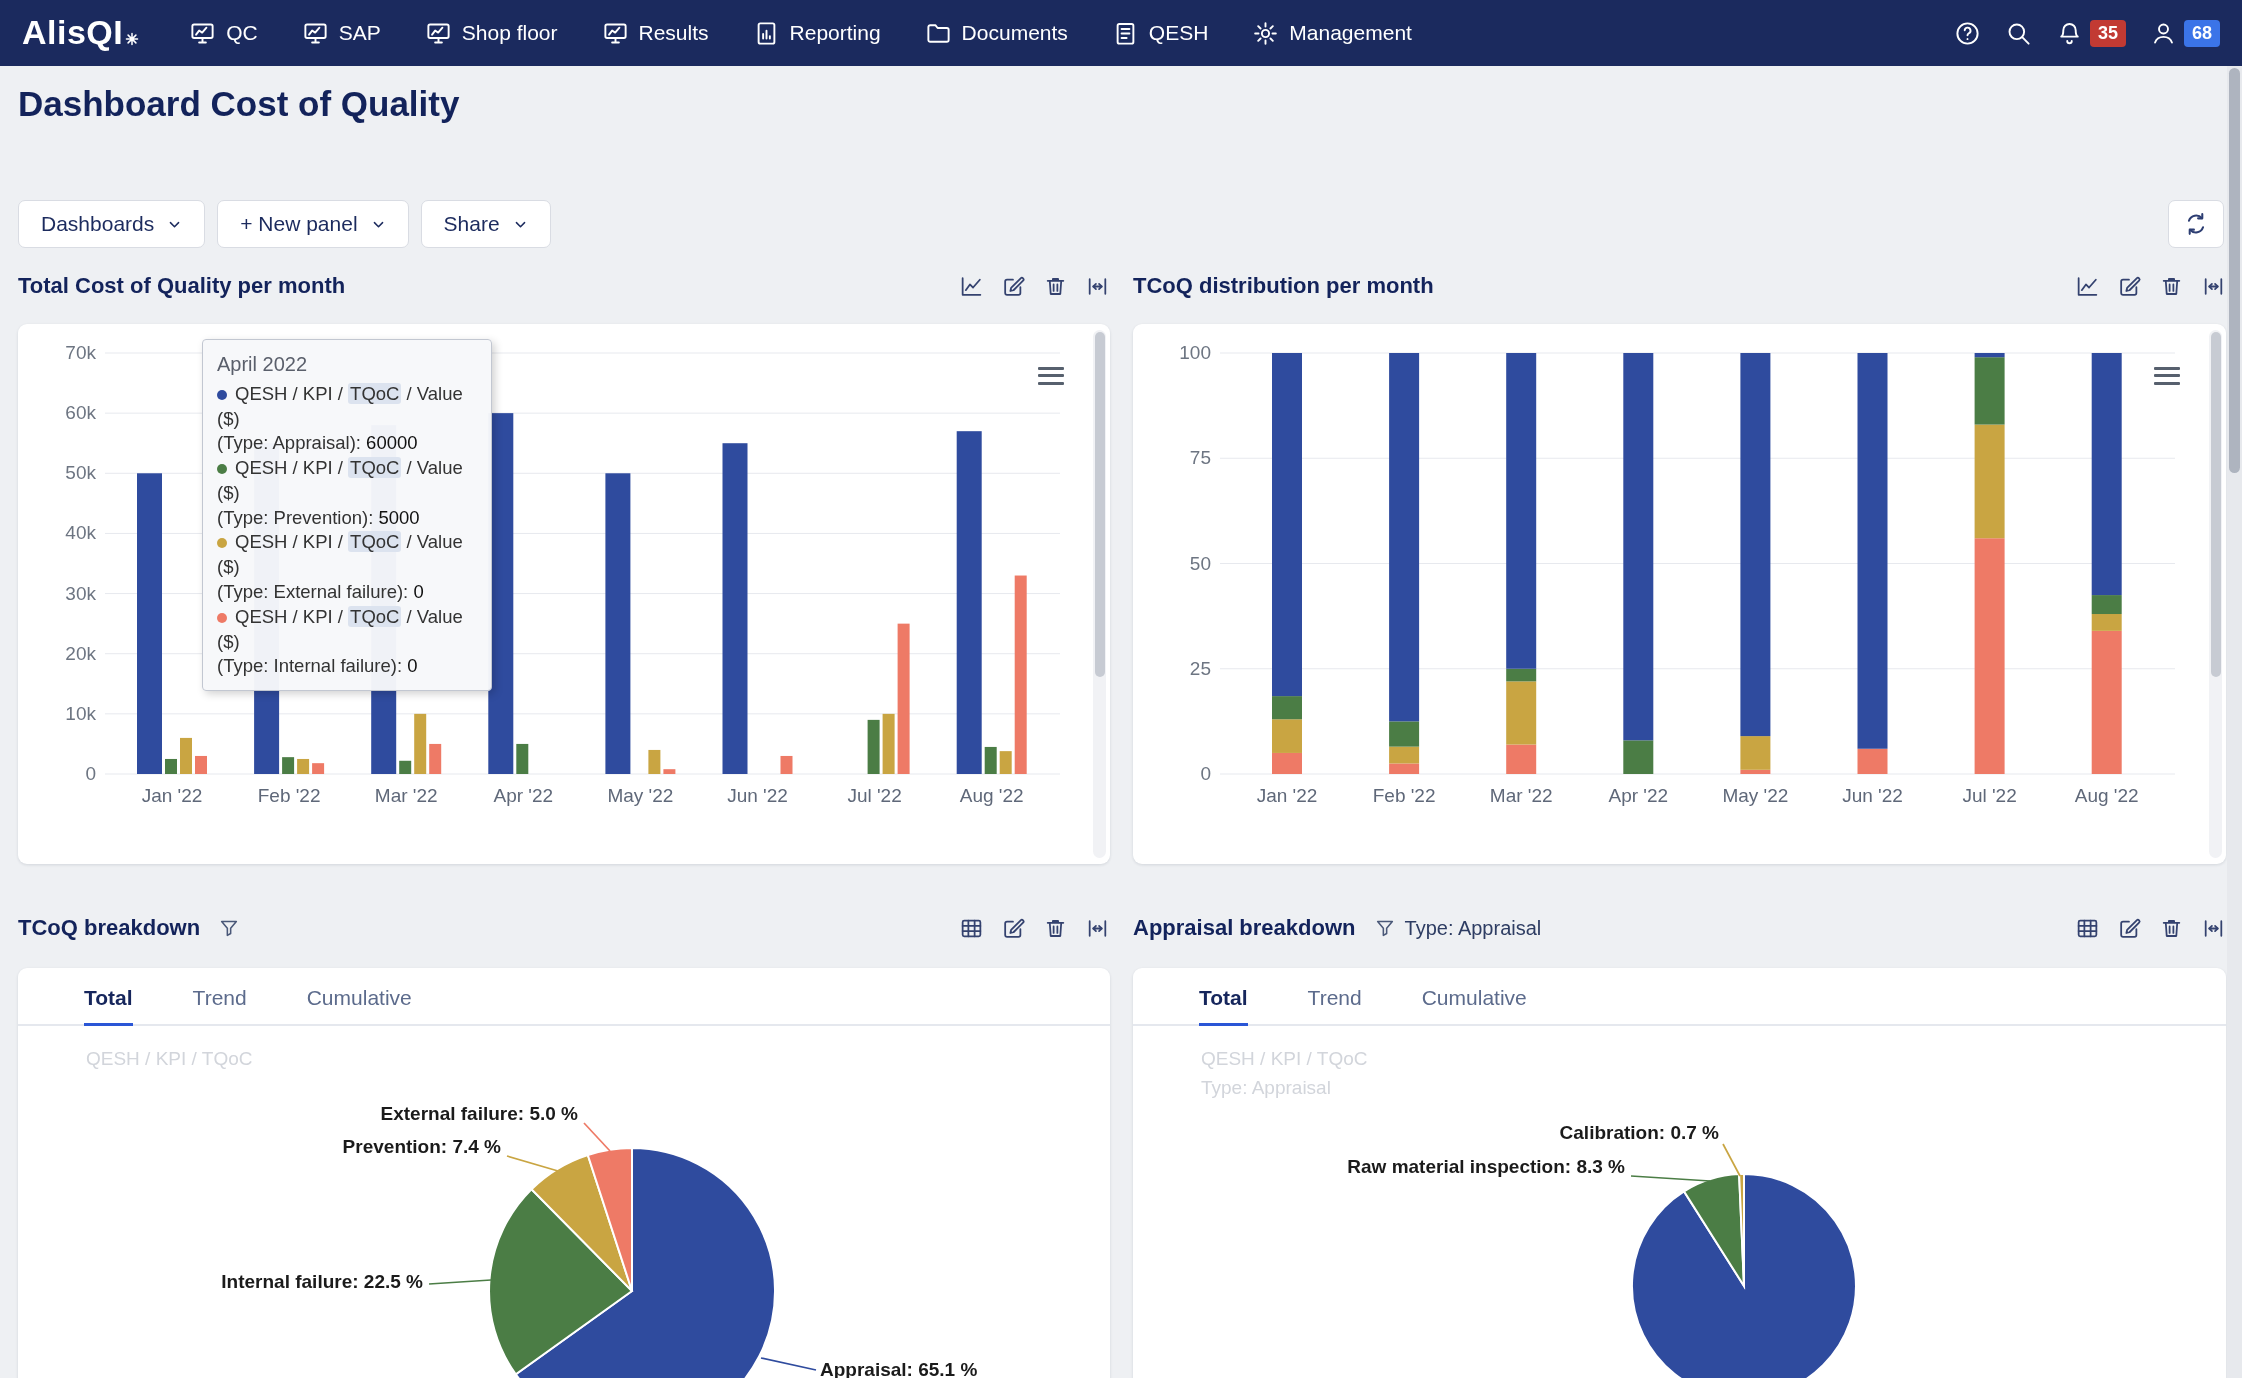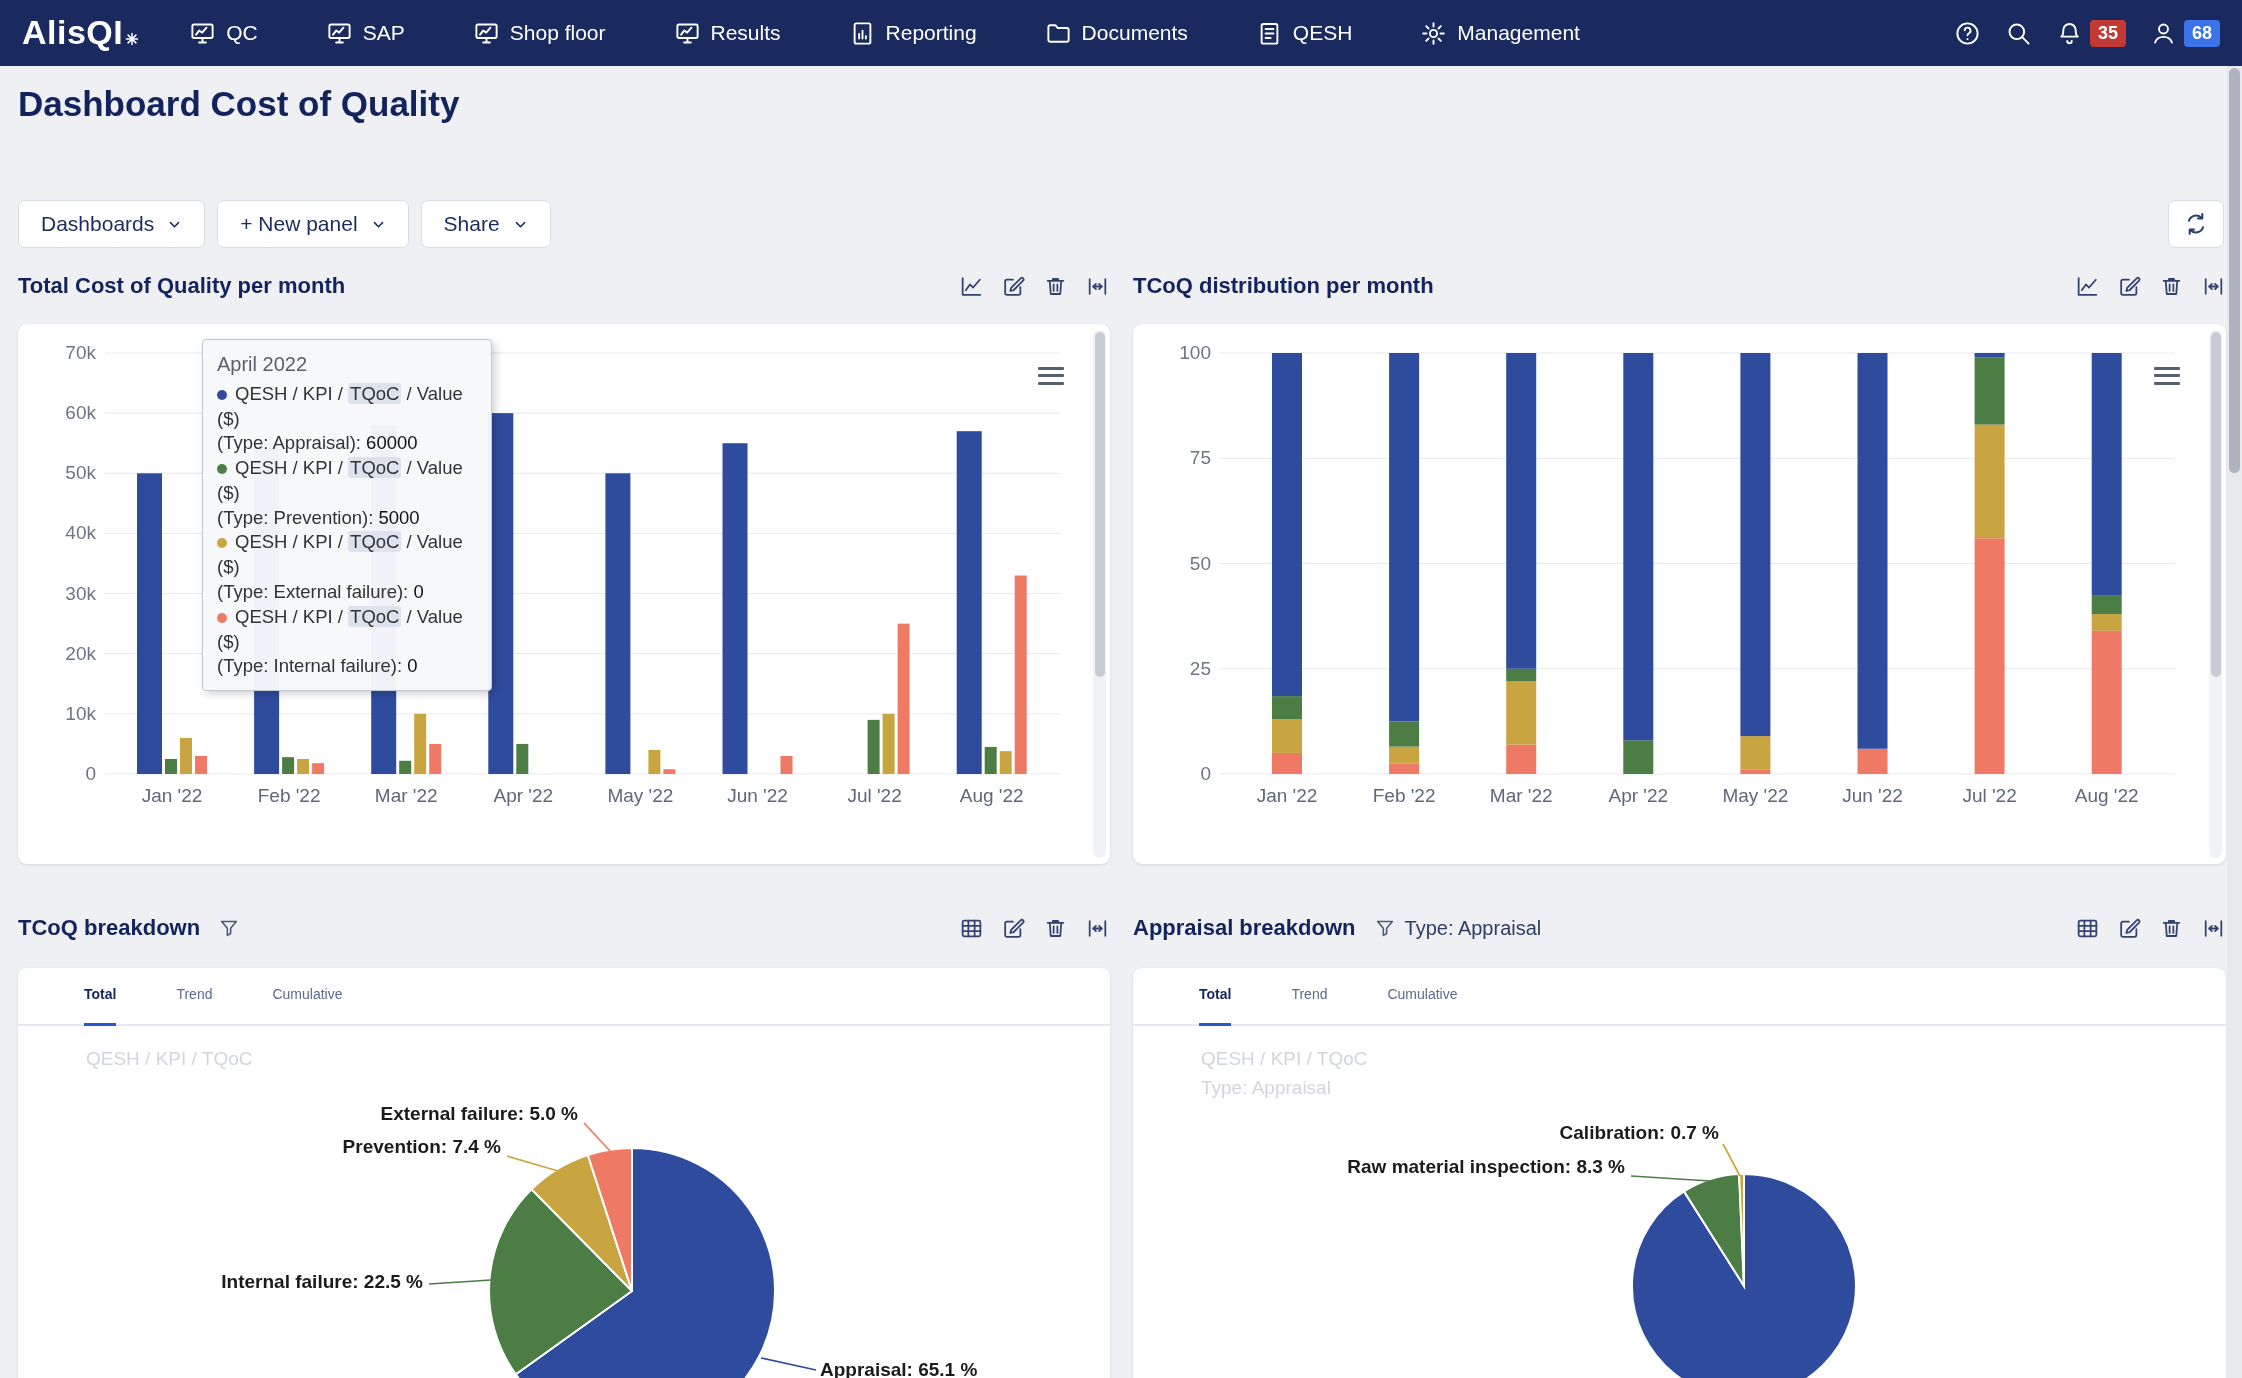--- a/index.html
+++ b/index.html
@@ -3,21 +3,21 @@
 <meta charset="utf-8">
 <style>
   *{margin:0;padding:0;box-sizing:border-box}
   html,body{width:2242px;height:1378px;overflow:hidden;background:#EEF0F3;font-family:"Liberation Sans",sans-serif}
   .screen{position:absolute;top:0;left:0;width:2242px;height:1378px;overflow:hidden}
 
   
   .topnav{position:absolute;top:0;left:0;right:0;height:66px;background:#1B2A5E;display:flex;align-items:center;padding:0 22px;z-index:20}
   .logo{color:#fff;font-size:34px;font-weight:bold;letter-spacing:.5px;display:flex;align-items:flex-start;cursor:pointer}
   .logo .spark{margin:2px 0 0 2px}
-  .mainnav{display:flex;align-items:center;gap:68px;margin-left:50px}
+  .mainnav{display:flex;align-items:center;gap:44px;margin-left:50px}
   .nav-item{display:flex;align-items:center;gap:10px;color:#fff;font-size:21px;cursor:pointer;white-space:nowrap}
   .nav-item svg,.nav-right .nicon svg{width:27px;height:27px;stroke:#fff;fill:none;stroke-width:1.7;stroke-linecap:round;stroke-linejoin:round}
   .nav-right{margin-left:auto;display:flex;align-items:center;gap:24px}
   .iconwrap{display:flex;align-items:center;gap:7px;cursor:pointer}
   .badge{height:27px;min-width:36px;padding:0 7px;border-radius:4px;color:#ffffff;font-size:18px;font-weight:bold;display:flex;align-items:center;justify-content:center}
   .badge.red{background:#C23A33}
   .badge.blue{background:#3B74E8}
 
   
   .page-title{position:absolute;left:18px;top:84px;font-size:35px;font-weight:bold;color:#13235B}
@@ -54,21 +54,21 @@
   
   .tooltip{position:absolute;left:184px;top:15px;width:290px;background:rgba(247,248,250,.97);border:1px solid #C2C7D1;border-radius:4px;box-shadow:3px 3px 9px rgba(0,0,0,.18);padding:11px 14px;z-index:6;font-size:18.5px;color:#333;line-height:1.34}
   .tt-title{color:#5A5F6B;font-size:20px;margin-bottom:4px}
   .tt-entry{margin-top:0}
   .tt-dot{display:inline-block;width:10px;height:10px;border-radius:50%;margin-right:8px}
   .tt-hl{background:#DCE3EF;border-radius:3px;padding:0 2px}
   .tt-val{font-weight:normal;color:#111}
 
   
   .tabs{position:absolute;left:0;right:0;top:18px;display:flex;gap:60px;padding-left:66px;border-bottom:2px solid #E5E8EE;height:40px}
-  .tab{font-size:14px;color:#5C6B8C;cursor:pointer;padding-bottom:12px}
+  .tab{font-size:21px;color:#5C6B8C;cursor:pointer;padding-bottom:12px}
   .tab.active{color:#16265C;font-weight:bold;border-bottom:3px solid #2A56D6;margin-bottom:-2px}
   .watermark{position:absolute;left:68px;top:76px;font-size:19px;color:#D2D5DB;line-height:1.55}
 
   
   .page-scrollbar{position:absolute;right:0;top:66px;width:15px;bottom:0;background:#E7E9ED}
   .page-scrollbar .thumb{position:absolute;left:2px;top:2px;width:11px;height:405px;background:#AEB4BF;border-radius:6px;cursor:pointer}
 </style>
 </head>
 <body>
 

